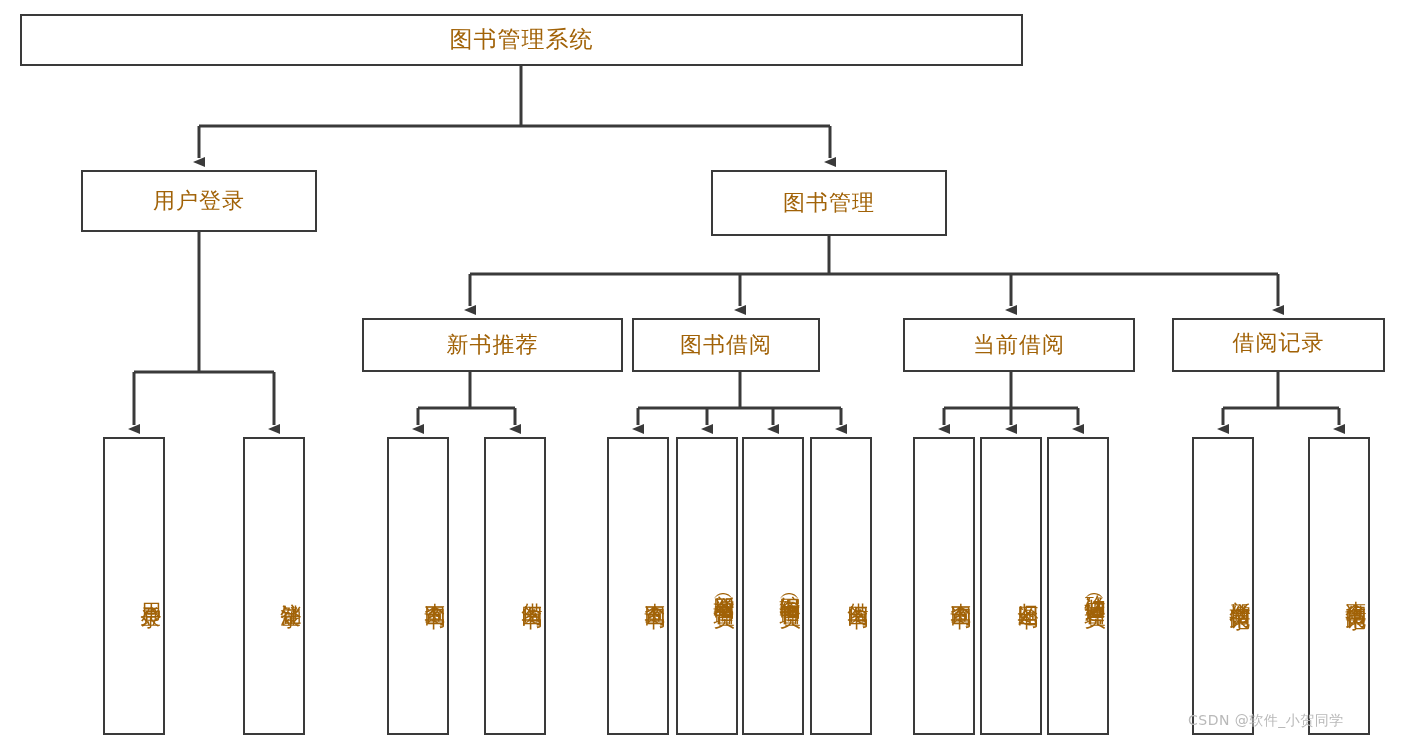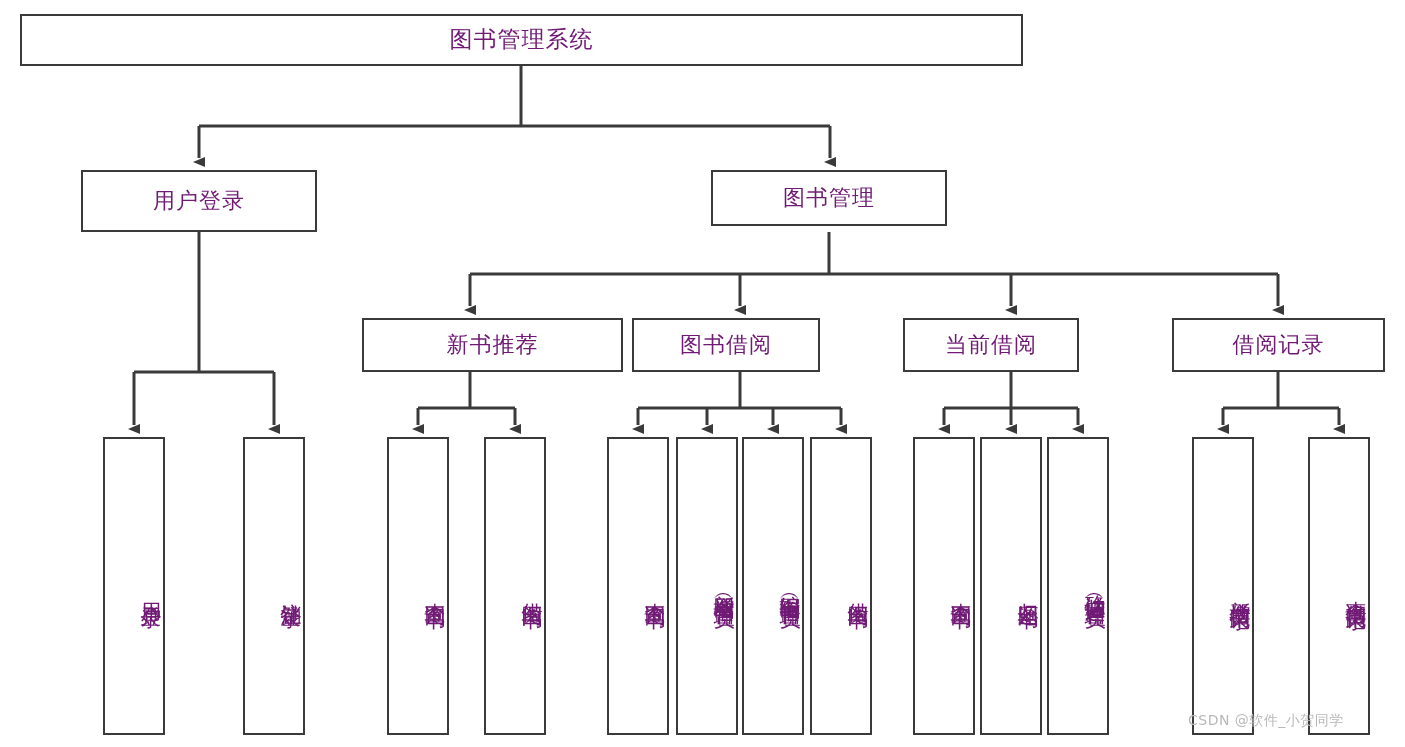--- a/index.html
+++ b/index.html
@@ -26,21 +26,21 @@
     height: 747px;
   }
   .node {
     position: absolute;
     box-sizing: border-box;
     background: #ffffff;
     border: 2px solid #3a3a3a;
     display: flex;
     align-items: center;
     justify-content: center;
-    color: #701a75;
+    color: #a16207;
   }
   .node.horiz {
     font-size: 22px;
     letter-spacing: 1px;
     line-height: 1.2;
   }
   .node.root {
     font-size: 23px;
   }
   .node.vert {
@@ -127,34 +127,34 @@
     </g>
   </svg>
 
   <div class="node horiz root" style="left:20px; top:14px; width:1003px; height:52px;">
     <span>图书管理系统</span>
   </div>
 
   <div class="node horiz" style="left:81px; top:170px; width:236px; height:62px;">
     <span>用户登录</span>
   </div>
-  <div class="node horiz" style="left:711px; top:170px; width:236px; height:56px;">
+  <div class="node horiz" style="left:711px; top:170px; width:236px; height:66px;">
     <span>图书管理</span>
   </div>
 
   <div class="node horiz" style="left:362px; top:318px; width:261px; height:54px;">
     <span>新书推荐</span>
   </div>
   <div class="node horiz" style="left:632px; top:318px; width:188px; height:54px;">
     <span>图书借阅</span>
   </div>
-  <div class="node horiz" style="left:903px; top:318px; width:176px; height:54px;">
+  <div class="node horiz" style="left:903px; top:318px; width:232px; height:54px;">
     <span>当前借阅</span>
   </div>
-  <div class="node horiz" style="left:1172px; top:318px; width:213px; height:54px;">
+  <div class="node horiz" style="left:1172px; top:318px; width:213px; height:54px;font-family:Liberation Mono, monospace;">
     <span>借阅记录</span>
   </div>
 
   <div class="node vert" style="left:103px; top:437px; width:62px; height:298px;">
     <span>用户登录</span>
   </div>
   <div class="node vert" style="left:243px; top:437px; width:62px; height:298px;">
     <span>注销登录</span>
   </div>
 

